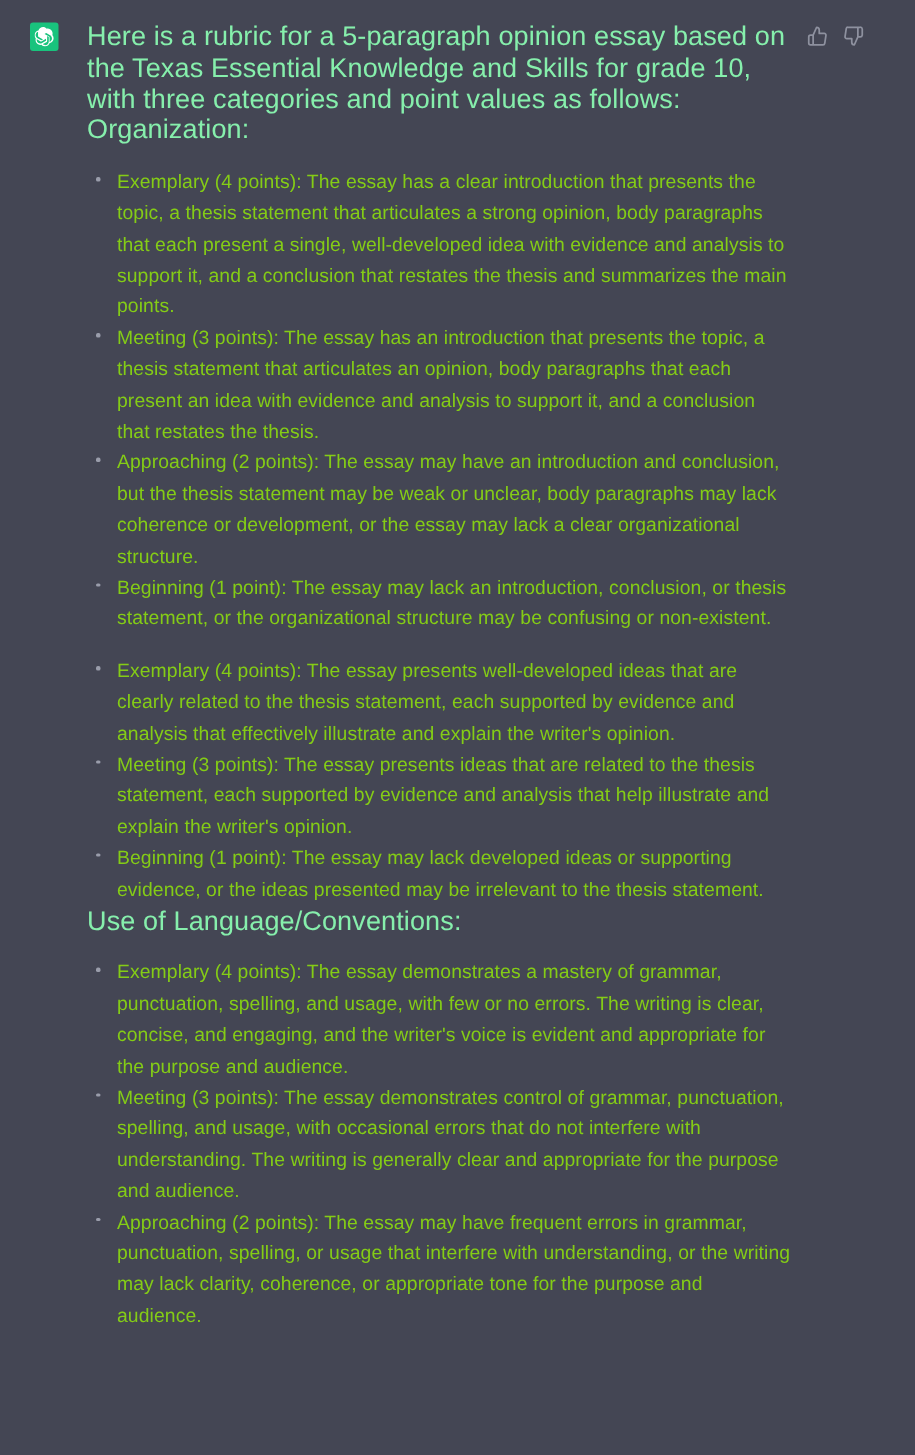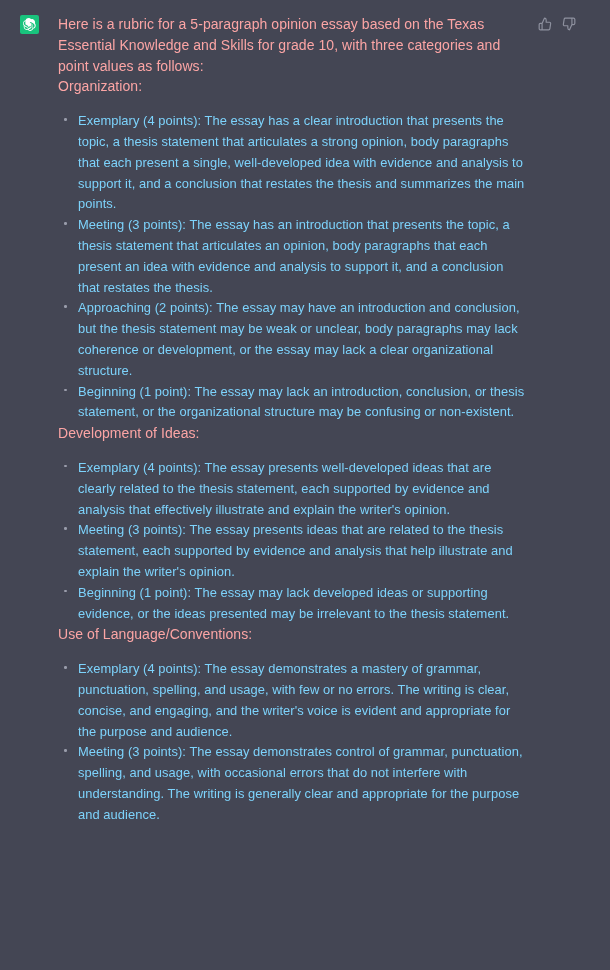--- a/index.html
+++ b/index.html
@@ -49,23 +49,23 @@
   
   .content {
     flex: 1 1 auto;
     padding-left: 19px;
     padding-right: 4px;
     max-width: 492px;
   }
 
   .content p {
     margin: 0;
-    font-size: 14px;
+    font-size: 18px;
     line-height: 20.8px;
-    color: #fca5a5;
+    color: #86efac;
     letter-spacing: 0.005em;
   }
 
   .content p.intro { margin-bottom: 0; }
 
   .section-heading {
     margin: 21px 0 0 0;
     font-size: 12.9px;
     line-height: 20.8px;
     font-weight: normal;
@@ -78,21 +78,21 @@
     margin: 14px 0 0 0;
     padding: 0;
   }
 
   ul.rubric-list li {
     position: relative;
     padding-left: 20px;
     margin: 0 0 0 0;
     font-size: 12.9px;
     line-height: 20.8px;
-    color: #7dd3fc;
+    color: #84cc16;
     letter-spacing: 0.005em;
   }
 
   ul.rubric-list li + li { margin-top: 0px; }
 
   ul.rubric-list li::before {
     content: "";
     position: absolute;
     left: 6px;
     top: 7px;
@@ -144,33 +144,33 @@
         <p class="section-heading">Organization:</p>
         <ul class="rubric-list">
           <li>Exemplary (4 points): The essay has a clear introduction that presents the topic, a thesis statement that articulates a strong opinion, body paragraphs that each present a single, well-developed idea with evidence and analysis to support it, and a conclusion that restates the thesis and summarizes the main points.</li>
           <li>Meeting (3 points): The essay has an introduction that presents the topic, a thesis statement that articulates an opinion, body paragraphs that each present an idea with evidence and analysis to support it, and a conclusion that restates the thesis.</li>
           <li>Approaching (2 points): The essay may have an introduction and conclusion, but the thesis statement may be weak or unclear, body paragraphs may lack coherence or development, or the essay may lack a clear organizational structure.</li>
           <li>Beginning (1 point): The essay may lack an introduction, conclusion, or thesis statement, or the organizational structure may be confusing or non-existent.</li>
         </ul>
       </div>
 
       <div>
-        <p class="section-heading">Development of Ideas:</p>
         <ul class="rubric-list">
           <li>Exemplary (4 points): The essay presents well-developed ideas that are clearly related to the thesis statement, each supported by evidence and analysis that effectively illustrate and explain the writer's opinion.</li>
           <li>Meeting (3 points): The essay presents ideas that are related to the thesis statement, each supported by evidence and analysis that help illustrate and explain the writer's opinion.</li>
           <li>Beginning (1 point): The essay may lack developed ideas or supporting evidence, or the ideas presented may be irrelevant to the thesis statement.</li>
         </ul>
       </div>
 
       <div>
         <p class="section-heading">Use of Language/Conventions:</p>
         <ul class="rubric-list">
           <li>Exemplary (4 points): The essay demonstrates a mastery of grammar, punctuation, spelling, and usage, with few or no errors. The writing is clear, concise, and engaging, and the writer's voice is evident and appropriate for the purpose and audience.</li>
           <li>Meeting (3 points): The essay demonstrates control of grammar, punctuation, spelling, and usage, with occasional errors that do not interfere with understanding. The writing is generally clear and appropriate for the purpose and audience.</li>
+          <li>Approaching (2 points): The essay may have frequent errors in grammar, punctuation, spelling, or usage that interfere with understanding, or the writing may lack clarity, coherence, or appropriate tone for the purpose and audience.</li>
 
         </ul>
       </div>
 
     </div>
 
     <div class="feedback">
       <div class="fb-btn">
         <span>
           <svg width="14" height="14" viewBox="0 0 24 24" fill="none" stroke="currentColor" stroke-width="2" stroke-linecap="round" stroke-linejoin="round">

